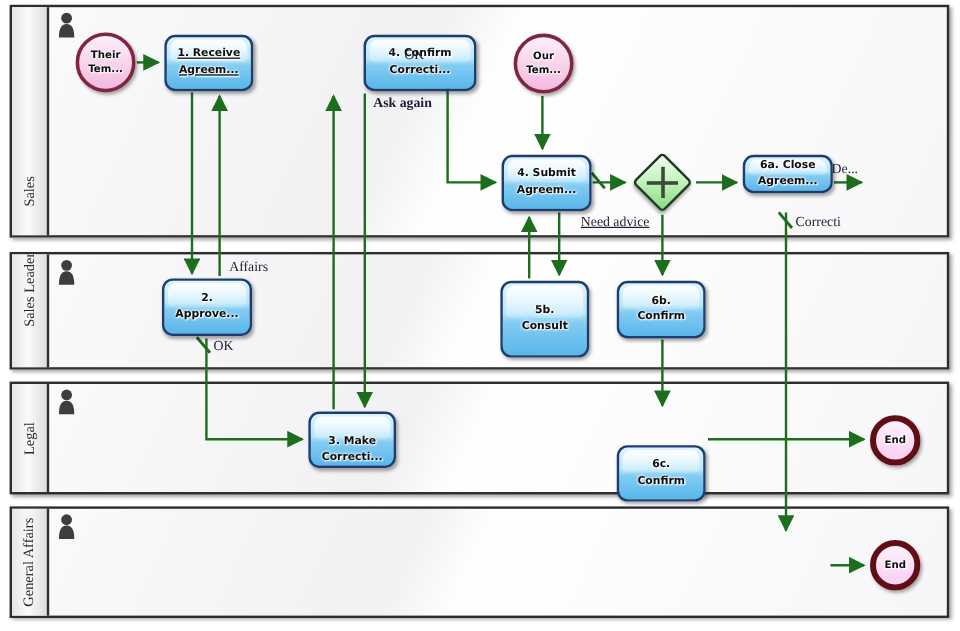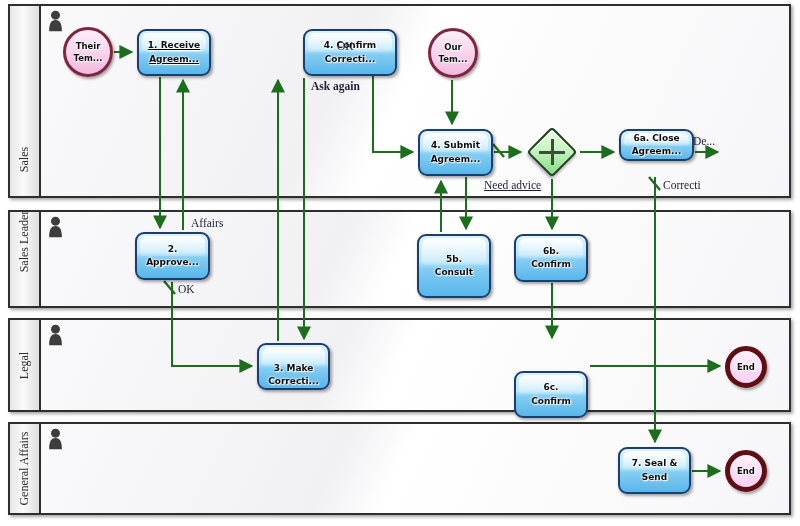--- a/index.html
+++ b/index.html
@@ -211,24 +211,20 @@
 Correcti...</span>
   </div>
   <div class="task" style="left:514px;top:343px;width:74px;height:47px;margin-top:28px;">
     <span class="node-label">6c.
 Confirm</span>
   </div>
   <div class="event end-event" style="left:725px;top:346px;width:42px;height:42px;">
     <span class="node-label">End</span>
   </div>
 
-  <div class="task" style="left:618px;top:447px;width:73px;height:47px;">
-    <span class="node-label">7. Seal &amp;
-Send</span>
-  </div>
   <div class="event end-event" style="left:725px;top:450px;width:42px;height:42px;">
     <span class="node-label">End</span>
   </div>
 
   <div class="flow-label" style="left:337px;top:40px;">OK</div>
   <div class="flow-label" style="left:311px;top:80px;font-weight:bold;">Ask again</div>
   <div class="flow-label" style="left:693px;top:135px;">De...</div>
   <div class="flow-label" style="left:484px;top:179px;text-decoration:underline;">Need advice</div>
   <div class="flow-label" style="left:663px;top:179px;">Correcti</div>
   <div class="flow-label" style="left:191px;top:217px;">Affairs</div>

